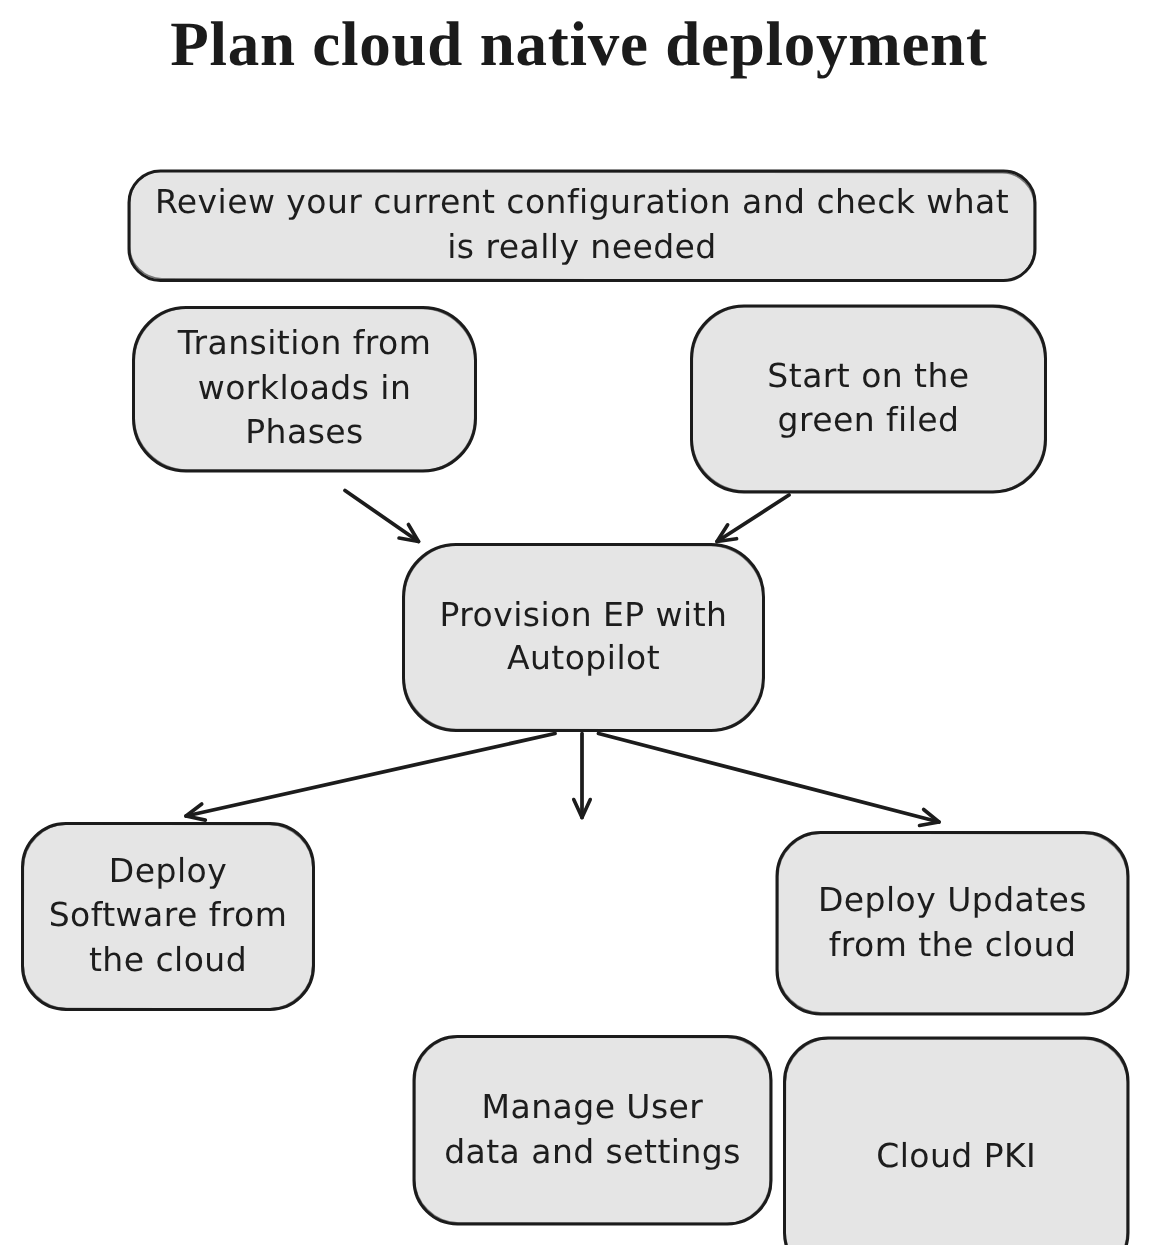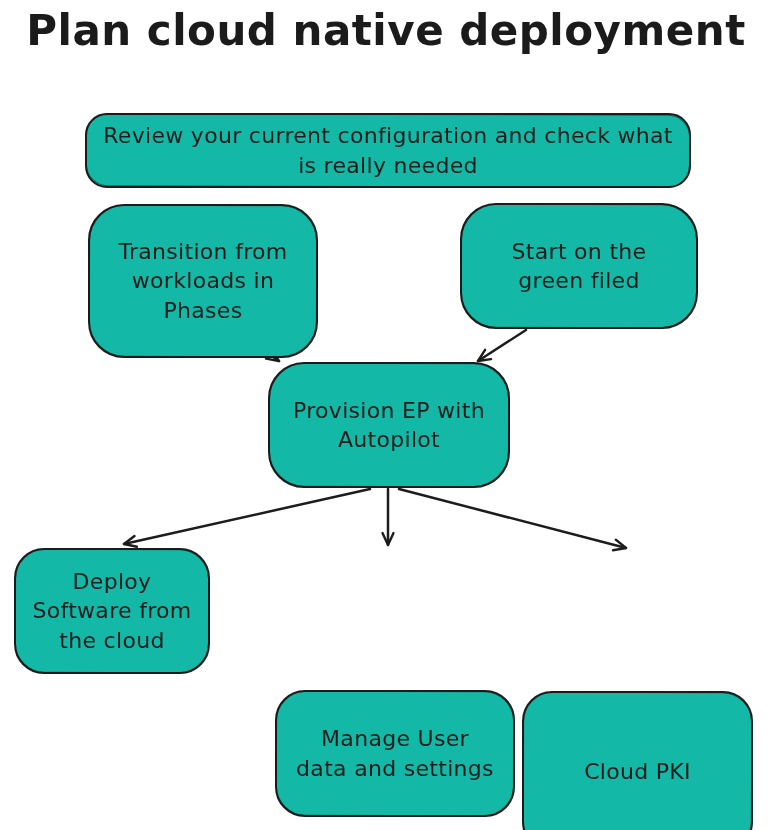--- a/index.html
+++ b/index.html
@@ -19,47 +19,48 @@
   .diagram-title {
     position: absolute;
     left: 0;
     top: 6px;
     width: 772px;
     text-align: center;
     font-size: 42px;
     font-weight: bold;
     letter-spacing: 0.5px;
     color: #1b1b1b;
+    font-family: Liberation Serif, serif;
   }
   .node {
     position: absolute;
     box-sizing: border-box;
     border: 2.6px solid #1c1c1c;
-    background: #14b8a6;
+    background: #e5e5e5;
     display: flex;
     align-items: center;
     justify-content: center;
     text-align: center;
     font-size: 22px;
     line-height: 1.34;
     padding: 6px 16px;
     letter-spacing: 0.3px;
   }
   
   .node::after {
     content: "";
     position: absolute;
     inset: -1px;
     border: 1px solid rgba(28,28,28,0.55);
     border-radius: inherit;
     transform: rotate(0.15deg);
     pointer-events: none;
   }
   #node-review          { left: 85px;  top: 113px; width: 606px; height: 75px;  border-radius: 22px; }
-  #node-transition      { left: 88px;  top: 204px; width: 230px; height: 154px; border-radius: 36px; }
+  #node-transition      { left: 88px;  top: 204px; width: 230px; height: 111px; border-radius: 36px; }
   #node-greenfield      { left: 460px; top: 203px; width: 238px; height: 126px; border-radius: 36px; }
   #node-provision       { left: 268px; top: 362px; width: 242px; height: 126px; border-radius: 36px; }
   #node-deploy-software { left: 14px;  top: 548px; width: 196px; height: 126px; border-radius: 30px; }
   #node-create-config   { left: 267px; top: 547px; width: 239px; height: 130px; border-radius: 30px; }
   #node-deploy-updates  { left: 517px; top: 554px; width: 236px; height: 123px; border-radius: 30px; }
   #node-services-cloud  { left: 13px;  top: 687px; width: 240px; height: 126px; border-radius: 30px; }
   #node-manage-user     { left: 275px; top: 690px; width: 240px; height: 127px; border-radius: 30px; }
   #node-cloud-pki       { left: 522px; top: 691px; width: 231px; height: 161px; border-radius: 30px; }
   #edge-layer {
     position: absolute;
@@ -107,20 +108,23 @@
 
   <div class="node" id="node-provision">
     <span>Provision EP with Autopilot</span>
   </div>
 
   <div class="node" id="node-deploy-software">
     <span>Deploy Software from the cloud</span>
   </div>
 
 
+  <div class="node" id="node-deploy-updates">
+    <span>Deploy Updates from the cloud</span>
+  </div>
 
 
   <div class="node" id="node-manage-user">
     <span>Manage User data and settings</span>
   </div>
 
   <div class="node" id="node-cloud-pki">
     <span>Cloud PKI</span>
   </div>
 

